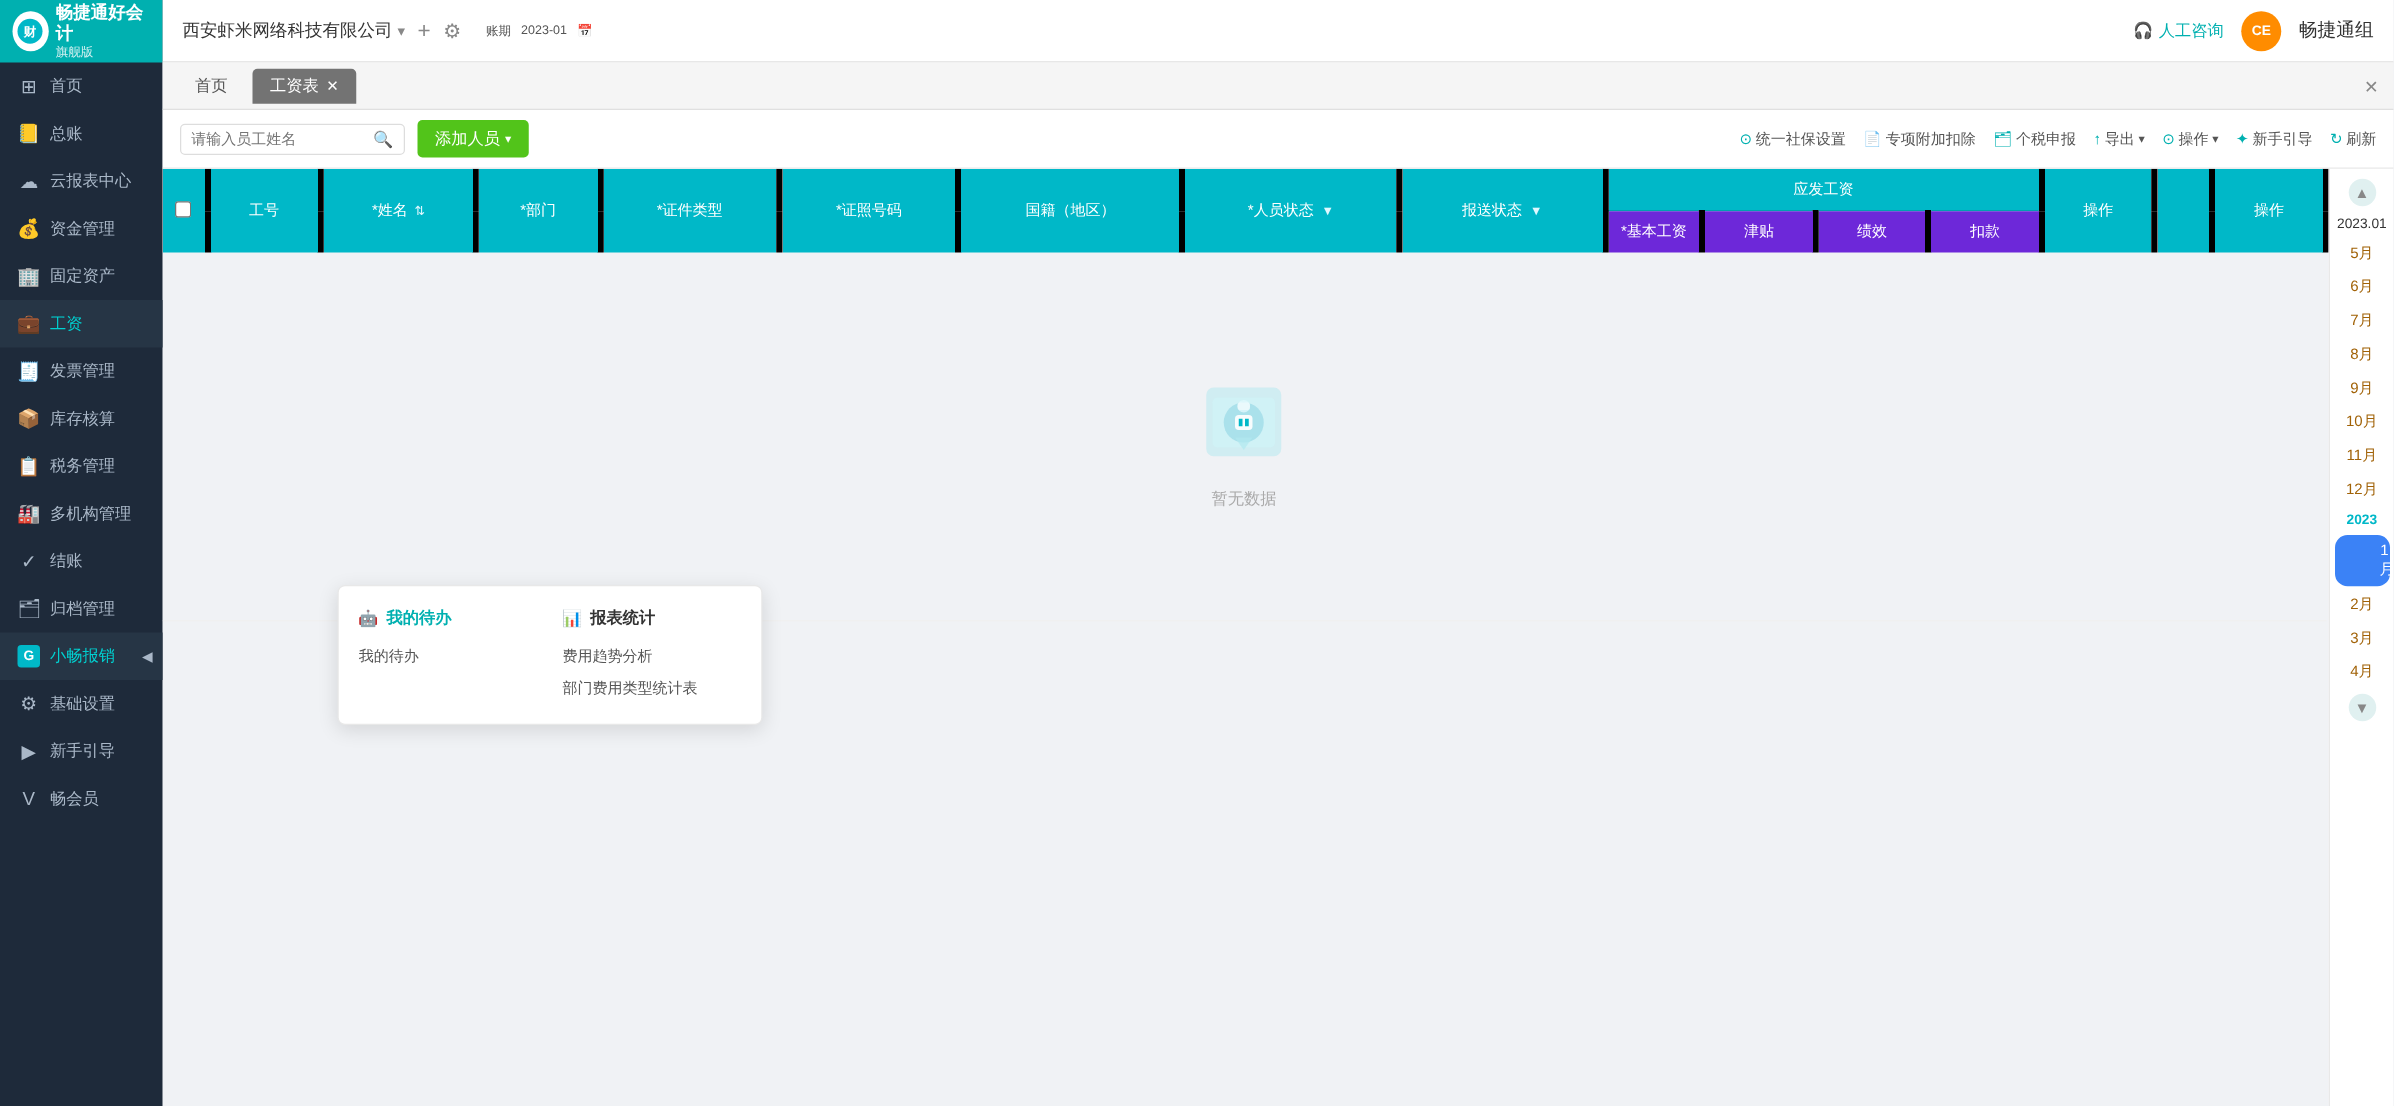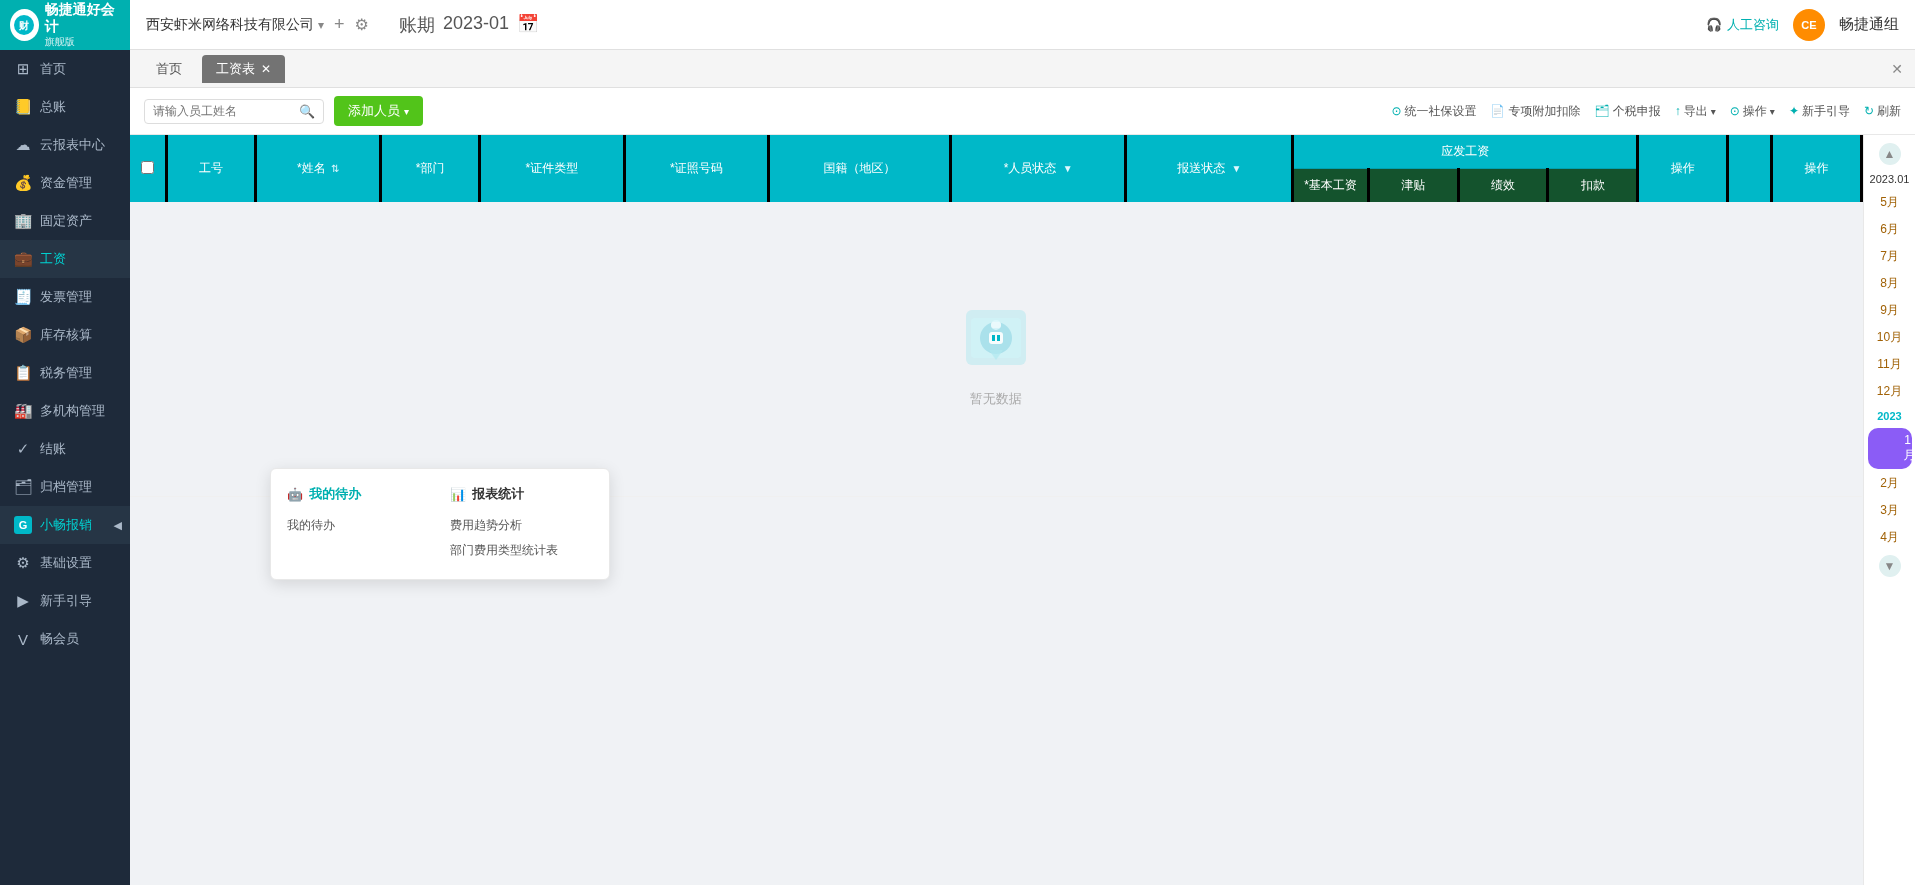--- a/index.html
+++ b/index.html
@@ -67,26 +67,26 @@
     }
     .topbar-company {
       font-size: 14px;
       color: #333;
       font-weight: 500;
       display: flex;
       align-items: center;
       gap: 4px;
     }
     .topbar-period {
-      font-size: 18px;
+      font-size: 10px;
       color: #555;
       display: flex;
-      align-items: flex-start;
+      align-items: center;
       gap: 4px;
-      margin-left: 20px;
+      margin-left: 10px;
     }
     .topbar-right {
       margin-left: auto;
       display: flex;
       align-items: center;
       gap: 14px;
     }
     .topbar-right .link {
       color: #00b0b0;
       font-size: 13px;
@@ -211,37 +211,37 @@
       border-collapse: collapse;
       min-width: 1300px;
     }
     .salary-table th {
       background: #00b8c8;
       color: #fff;
       font-size: 12px;
       font-weight: 500;
       padding: 8px 10px;
       text-align: center;
-      border-right: 3px solid #000000;
+      border-right: 5px solid #000000;
       white-space: nowrap;
       position: relative;
     }
     .salary-table th:first-child { width: 36px; }
     .salary-table td {
       padding: 8px 10px;
       border-bottom: 1px solid #f0f0f0;
       text-align: center;
       font-size: 12px;
       color: #333;
     }
     .header-row th {
       background: #00b8c8;
     }
     .subheader-row th {
-      background: #14532d;
+      background: #6d28d9;
       border-top: 1px solid #00a0b0;
     }
     .filter-icon { font-size: 10px; color: #e0f8ff; margin-left: 3px; }
     .sort-icon { font-size: 10px; color: #e0f8ff; margin-left: 2px; }
 
     
     .empty-state {
       display: flex;
       flex-direction: column;
       align-items: center;
@@ -277,21 +277,21 @@
     }
     .month-item {
       font-size: 12px;
       color: #a16207;
       padding: 5px 0;
       cursor: pointer;
       width: 100%;
       text-align: center;
     }
     .month-item.active {
-      background: #8b5cf6;
+      background: #3b82f6;
       color: #fff;
       border-radius: 10px;
       width: 44px;
       margin: 1px auto;
       padding-left: 36px;
     }
     .panel-arrow {
       width: 22px;
       height: 22px;
       background: #e0f0f0;

